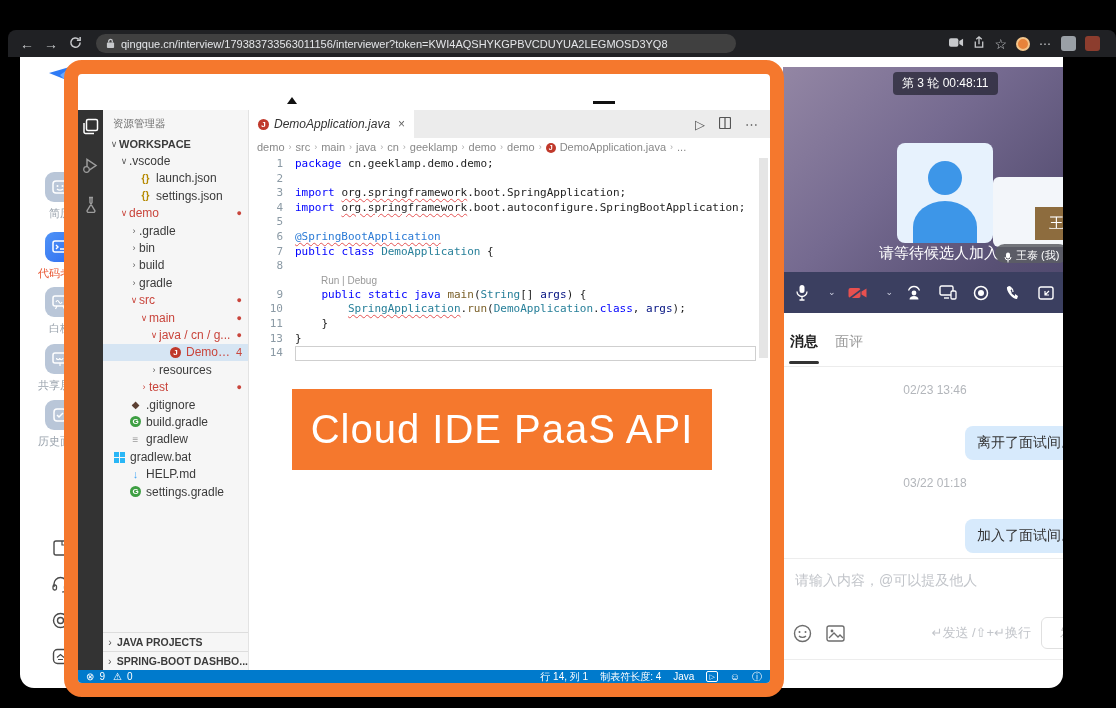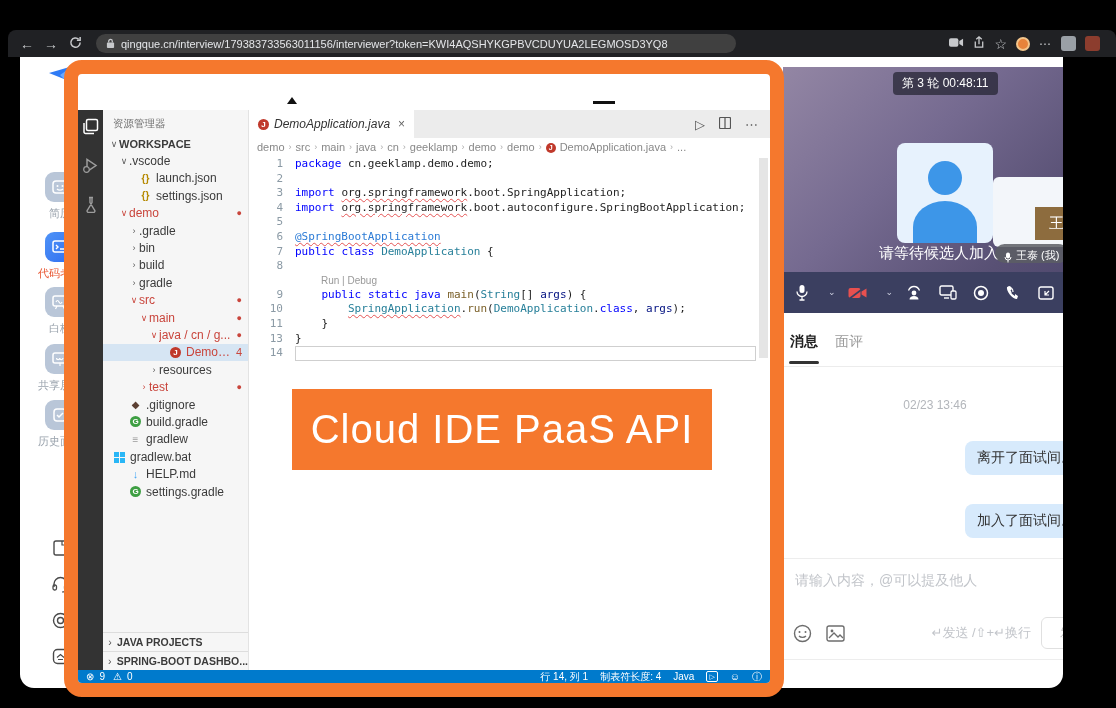--- a/index.html
+++ b/index.html
@@ -49,21 +49,21 @@
   .vtoolbar{position:absolute;left:0;top:205px;width:100%;height:41px;background:#3b3f60;display:flex;
             align-items:center;gap:0;padding-left:12px;box-sizing:border-box;}
   .vt-ic{color:#fff;display:flex;align-items:center;margin-right:16px;}
   .vt-chev{color:#cfd2e2;font-size:9px;margin:-2px 12px 0 3px;}
   .ctabs{position:absolute;left:0;top:246px;width:100%;height:54px;background:#fff;}
   .ctab{position:absolute;top:20px;font-size:14px;color:#9b9b9b;}
   .ctab.active{color:#222;font-weight:bold;}
   .ctab-underline{position:absolute;left:6px;top:48px;width:30px;height:3px;background:#333;border-radius:2px;}
   .ctabs-divider{position:absolute;left:0;top:53px;width:100%;height:1px;background:#ececec;}
   .chatarea{position:absolute;left:0;top:300px;width:320px;height:191px;text-align:right;padding-right:16px;box-sizing:border-box;}
-  .msg-ts{font-size:12px;color:#b3b6bb;text-align:center;margin:31px 0 6px;}
+  .msg-ts{font-size:12px;color:#b3b6bb;text-align:center;margin:16px 0 6px;}
   .msg-sender{font-size:12px;color:#9b9ea3;margin:8px 0 4px;}
   .msg-bubble{display:inline-block;background:#d7eafc;color:#333;font-size:14px;border-radius:8px;
               padding:8px 12px;white-space:nowrap;}
   .inputarea{position:absolute;left:0;top:491px;width:330px;height:102px;border-top:1px solid #ededed;
              border-bottom:1px solid #ededed;box-sizing:border-box;}
   .chat-input{position:absolute;left:10px;top:12px;width:300px;border:none;outline:none;font-size:14px;color:#333;
               font-family:"Liberation Sans",sans-serif;background:transparent;}
   .chat-input::placeholder{color:#c2c5ca;}
   .inputrow{position:absolute;left:10px;top:58px;width:312px;display:flex;align-items:center;}
   .in-ic{color:#6d6d6d;margin-right:14px;display:flex;}
@@ -346,20 +346,21 @@
     <div class="ctabs">
       <span class="ctab active" style="left:7px;">消息</span>
       <span class="ctab" style="left:52px;">面评</span>
       <div class="ctab-underline"></div>
       <div class="ctabs-divider"></div>
     </div>
     <div class="chatarea" id="chatarea">
         <div class="msg-ts">02/23 13:46</div>
         <div class="msg-sender">王泰</div>
         <div><span class="msg-bubble">离开了面试间。</span></div>
+        <div class="msg-ts">03/22 01:18</div>
         <div class="msg-sender">王泰</div>
         <div><span class="msg-bubble">加入了面试间。</span></div>
       </div>
     <div class="inputarea">
       <input class="chat-input" placeholder="请输入内容，@可以提及他人" style="">
       <div class="inputrow">
         <span class="in-ic">
           <svg width="19" height="19" viewBox="0 0 19 19">
               <circle cx="9.5" cy="9.5" r="8" fill="none" stroke="#6d6d6d" stroke-width="1.4"></circle>
               <circle cx="6.5" cy="8" r="1" fill="#6d6d6d"></circle>

